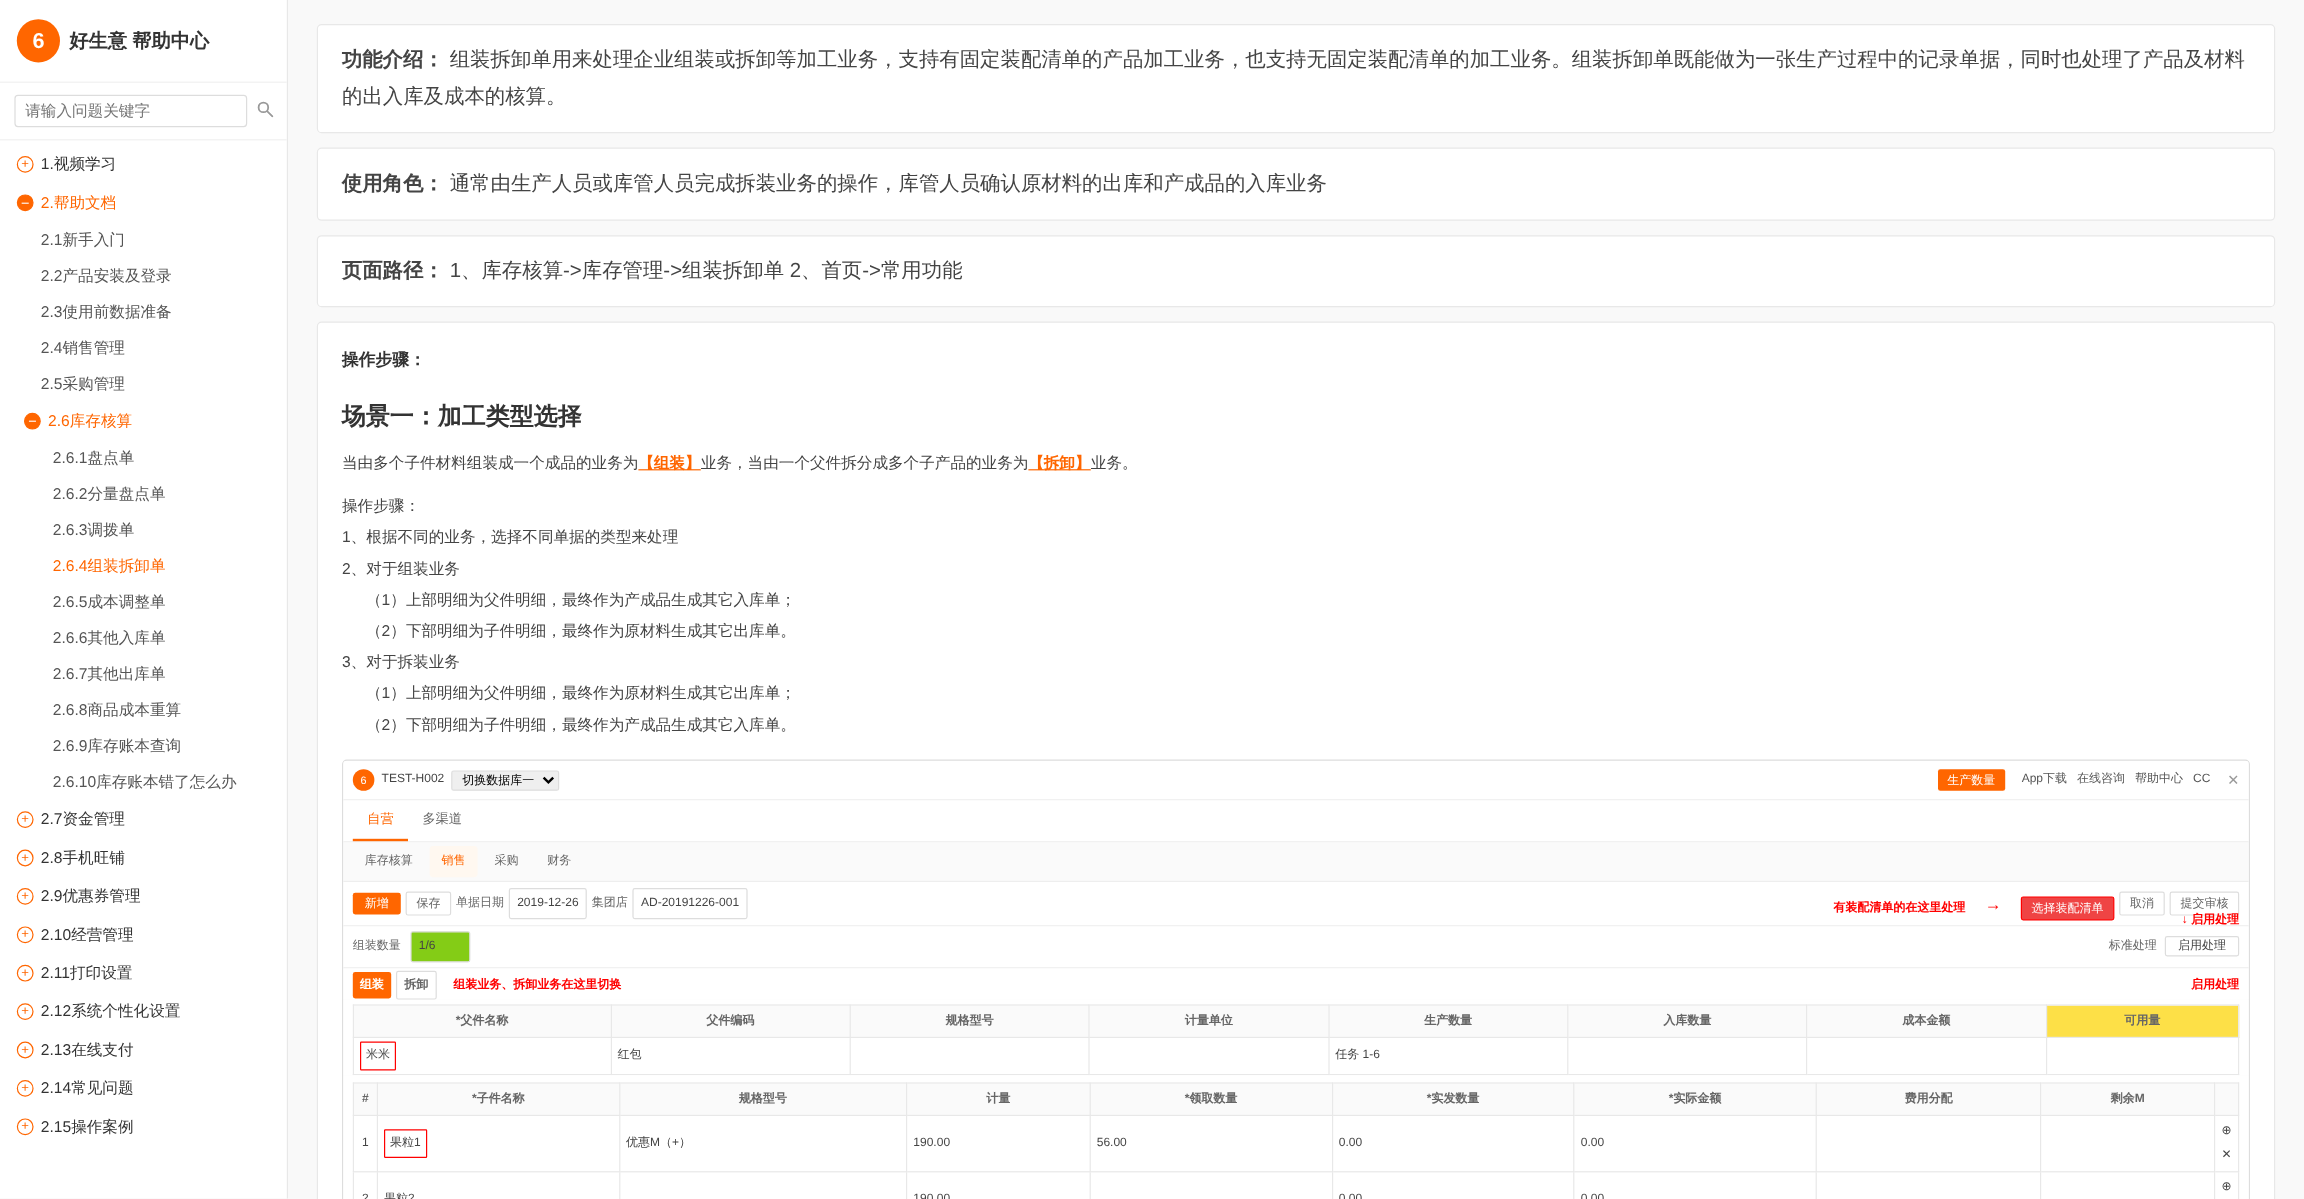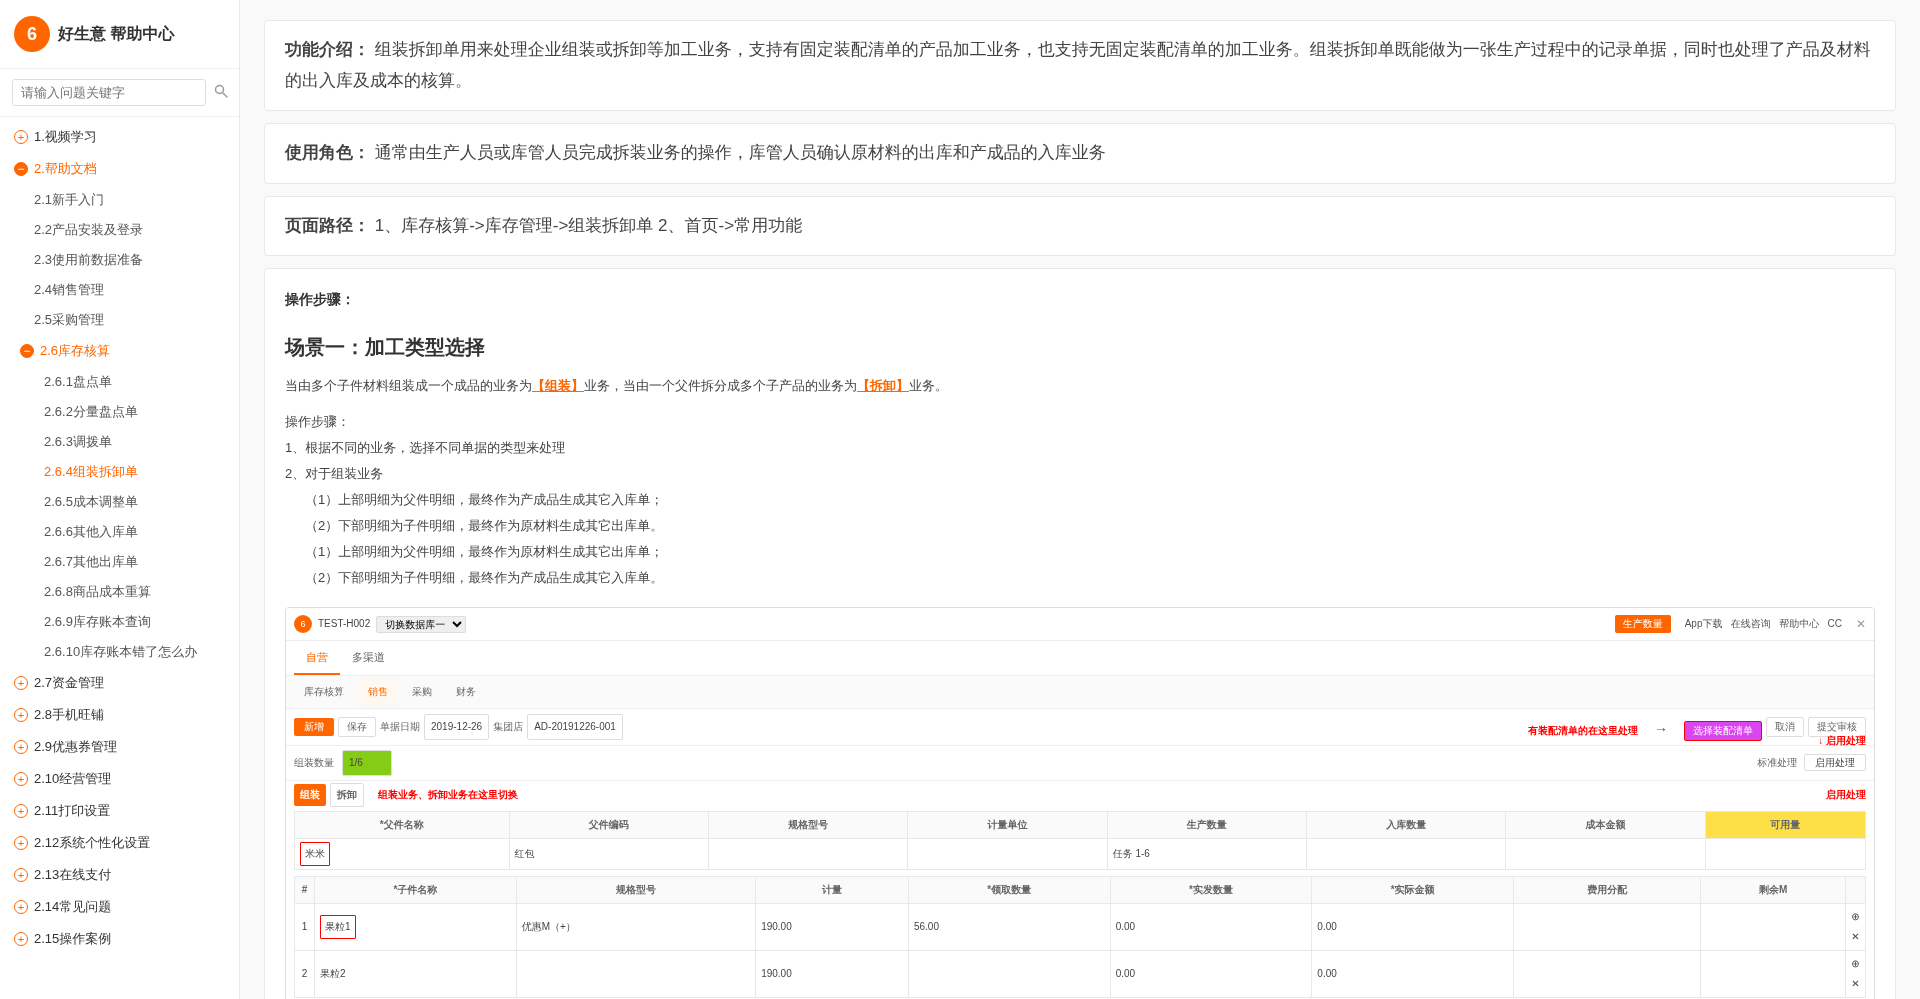--- a/index.html
+++ b/index.html
@@ -364,20 +364,21 @@
       <div class="scene-title">场景一：加工类型选择</div>
       <div>
         当由多个子件材料组装成一个成品的业务为<span class="highlight-orange underline">【组装】</span>业务，当由一个父件拆分成多个子产品的业务为<span class="highlight-orange underline">【拆卸】</span>业务。
       </div>
       <div style="margin-top:10px;">
         <div>操作步骤：</div>
         <div>1、根据不同的业务，选择不同单据的类型来处理</div>
         <div>2、对于组装业务</div>
         <div style="padding-left:20px;">（1）上部明细为父件明细，最终作为产成品生成其它入库单；</div>
         <div style="padding-left:20px;">（2）下部明细为子件明细，最终作为原材料生成其它出库单。</div>
+        <div>3、对于拆装业务</div>
         <div style="padding-left:20px;">（1）上部明细为父件明细，最终作为原材料生成其它出库单；</div>
         <div style="padding-left:20px;">（2）下部明细为子件明细，最终作为产成品生成其它入库单。</div>
       </div>
 
       <div style="margin-top:16px; position:relative;">
         <div class="sim-screenshot-wrapper">
 
           <div class="sim-top-bar">
             <div class="sim-logo-small">6</div>
             <span>TEST-H002</span>
@@ -408,21 +409,21 @@
             <button style="background:#fff; color:#666; border:1px solid #ddd; border-radius:2px; padding:2px 8px; font-size:10px; cursor:pointer;">保存</button>
             <span style="font-size:10px; color:#666;">单据日期</span>
             <span style="font-size:10px; background:#fff; border:1px solid #ddd; padding:2px 6px; border-radius:2px;">2019-12-26</span>
             <span style="font-size:10px; color:#666;">集团店</span>
             <span style="font-size:10px; background:#fff; border:1px solid #ddd; padding:2px 6px; border-radius:2px;">AD-20191226-001</span>
             <div style="flex:1;"></div>
 
             <div style="position:relative; display:flex; align-items:flex-end; gap:16px;">
               <span style="color:#f00; font-size:10px; font-weight:bold;">有装配清单的在这里处理</span>
               <span style="color:#f00; font-size:14px;">→</span>
-              <button style="background:#d946ef; color:#fff; border:none; border-radius:2px; padding:2px 8px; font-size:10px; cursor:pointer; border:1px solid #f00;">选择装配清单</button>
+              <button style="background:#ef4444; color:#fff; border:none; border-radius:2px; padding:2px 8px; font-size:10px; cursor:pointer; border:1px solid #f00;">选择装配清单</button>
             </div>
             <button style="background:#fff; color:#666; border:1px solid #ddd; border-radius:2px; padding:2px 8px; font-size:10px; cursor:pointer;">取消</button>
             <button style="background:#fff; color:#666; border:1px solid #ddd; border-radius:2px; padding:2px 8px; font-size:10px; cursor:pointer;">提交审核</button>
           </div>
 
           <div style="display:flex; align-items:center; background:#fff; padding:4px 8px; border-bottom:1px solid #eee; gap:8px; font-size:10px;">
             <span style="color:#666;">组装数量</span>
             <span style="background:#84cc16; border:1px solid #ddd; padding:2px 6px; border-radius:2px; min-width:50px;">1/6</span>
             <div style="flex:1;"></div>
             <div style="position:relative;">

